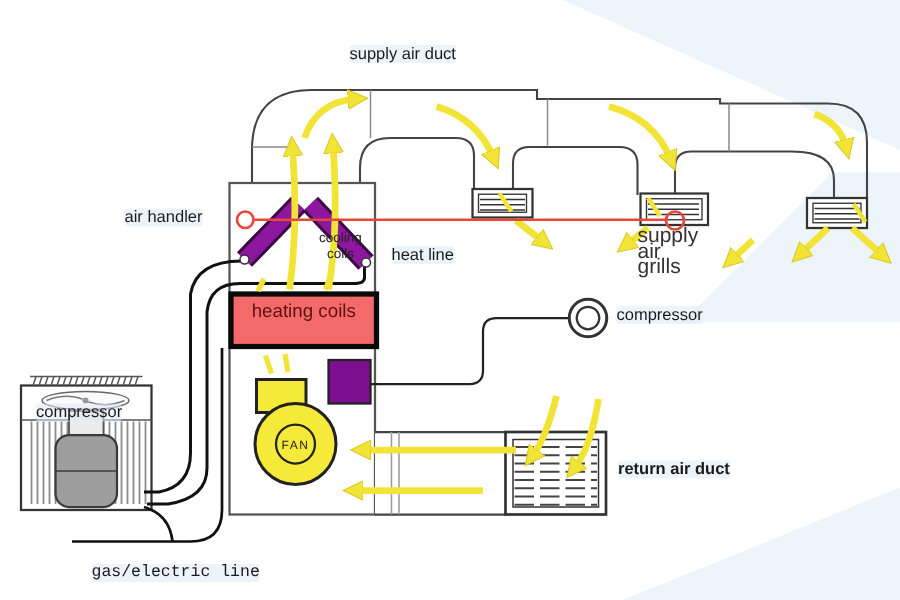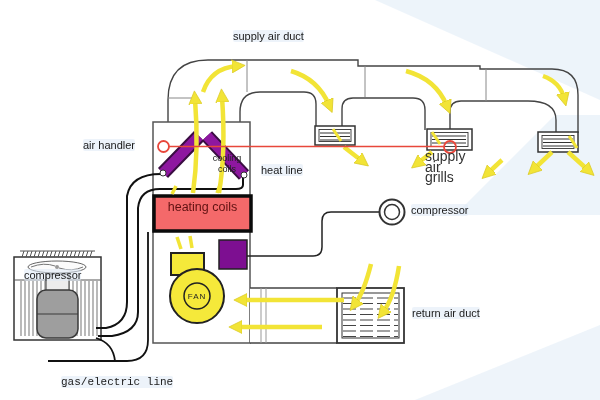--- a/index.html
+++ b/index.html
@@ -195,17 +195,17 @@
 
 <div class="lbl heatbox">heating coils</div>
 
 
 <div class="lbl" style="left:411px;top:204px;">compressor</div>
 
 <div class="lbl" style="left:24px;top:229px;margin-top:40px;">compressor</div>
 
 <div class="lbl plain small" style="left:425px;top:151px;width:46px;text-align:left;">supply air grills</div>
 
-<div class="lbl" style="left:412px;top:307px;">return air duct</div>
+<div class="lbl" style="left:412px;top:307px;font-weight:bold;">return air duct</div>
 
 <div class="lbl" style="left:61px;top:376px;font-family:Liberation Mono, monospace;">gas/electric line</div>
 
 </div>
 
 </body></html>

